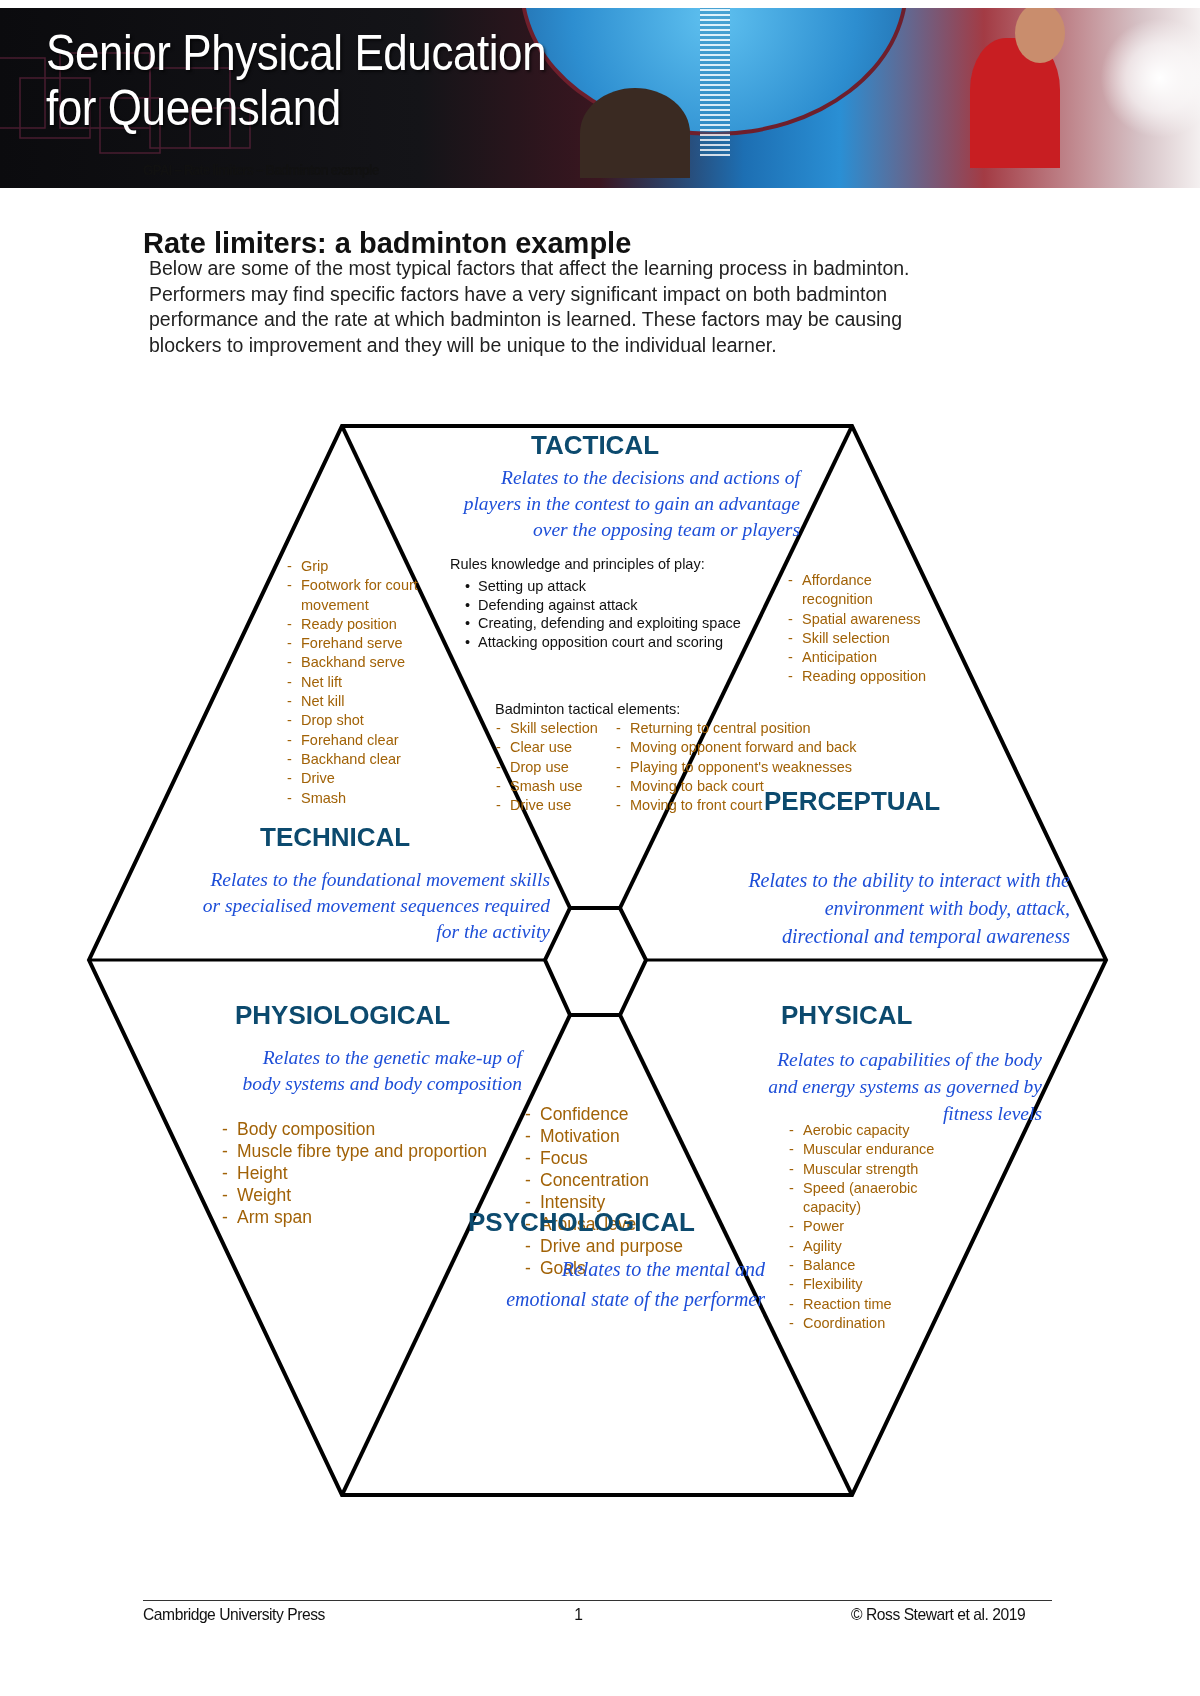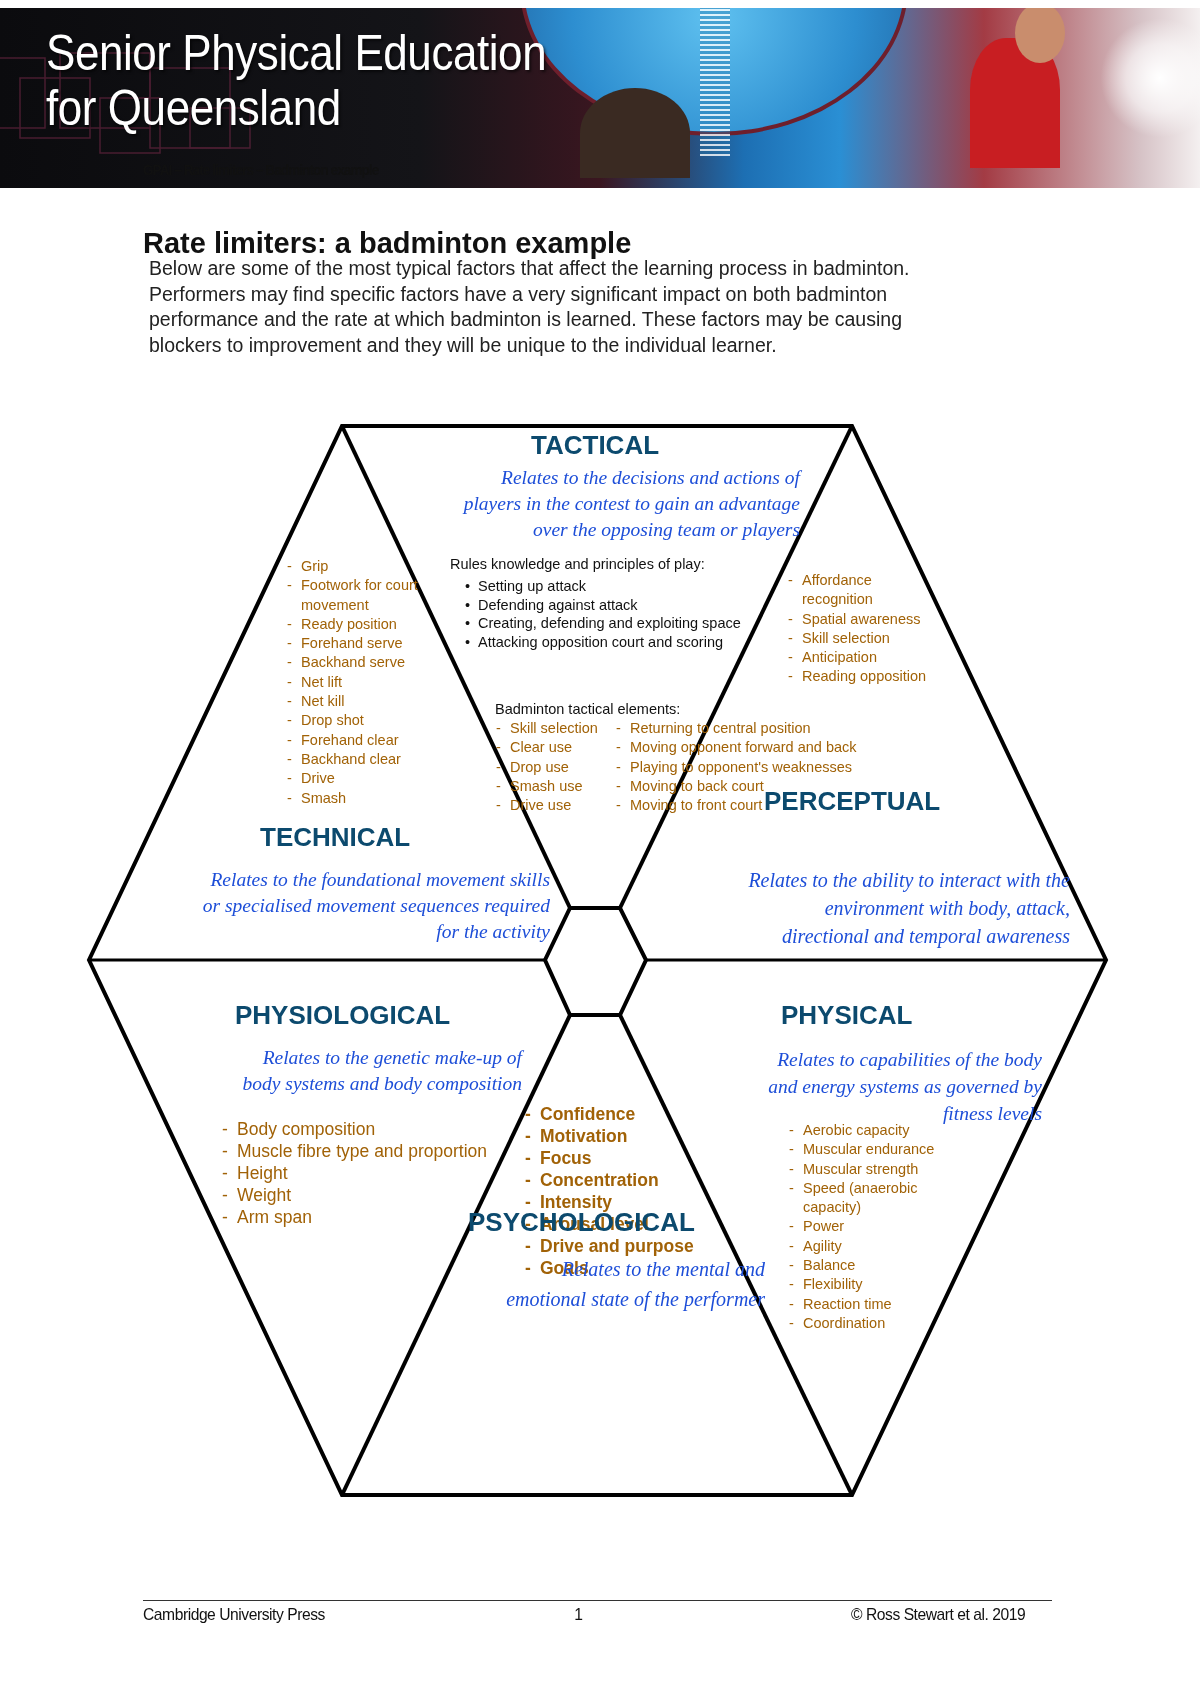--- a/index.html
+++ b/index.html
@@ -167,21 +167,21 @@
   <span>body systems and body composition</span>
 </div>
 <ul class="dash big" style="left:222px; top:1118px;">
   <li>Body composition</li>
   <li>Muscle fibre type and proportion</li>
   <li>Height</li>
   <li>Weight</li>
   <li>Arm span</li>
 </ul>
 
-<ul class="dash big" style="left:525px; top:1103px;font-weight:bold;">
+<ul class="dash big" style="left:525px; top:1103px;">
   <li>Confidence</li>
   <li>Motivation</li>
   <li>Focus</li>
   <li>Concentration</li>
   <li>Intensity</li>
   <li>Arousal level</li>
   <li>Drive and purpose</li>
   <li>Goals</li>
 </ul>
 <div class="lbl" style="left:468px; top:1207px;">PSYCHOLOGICAL</div>

